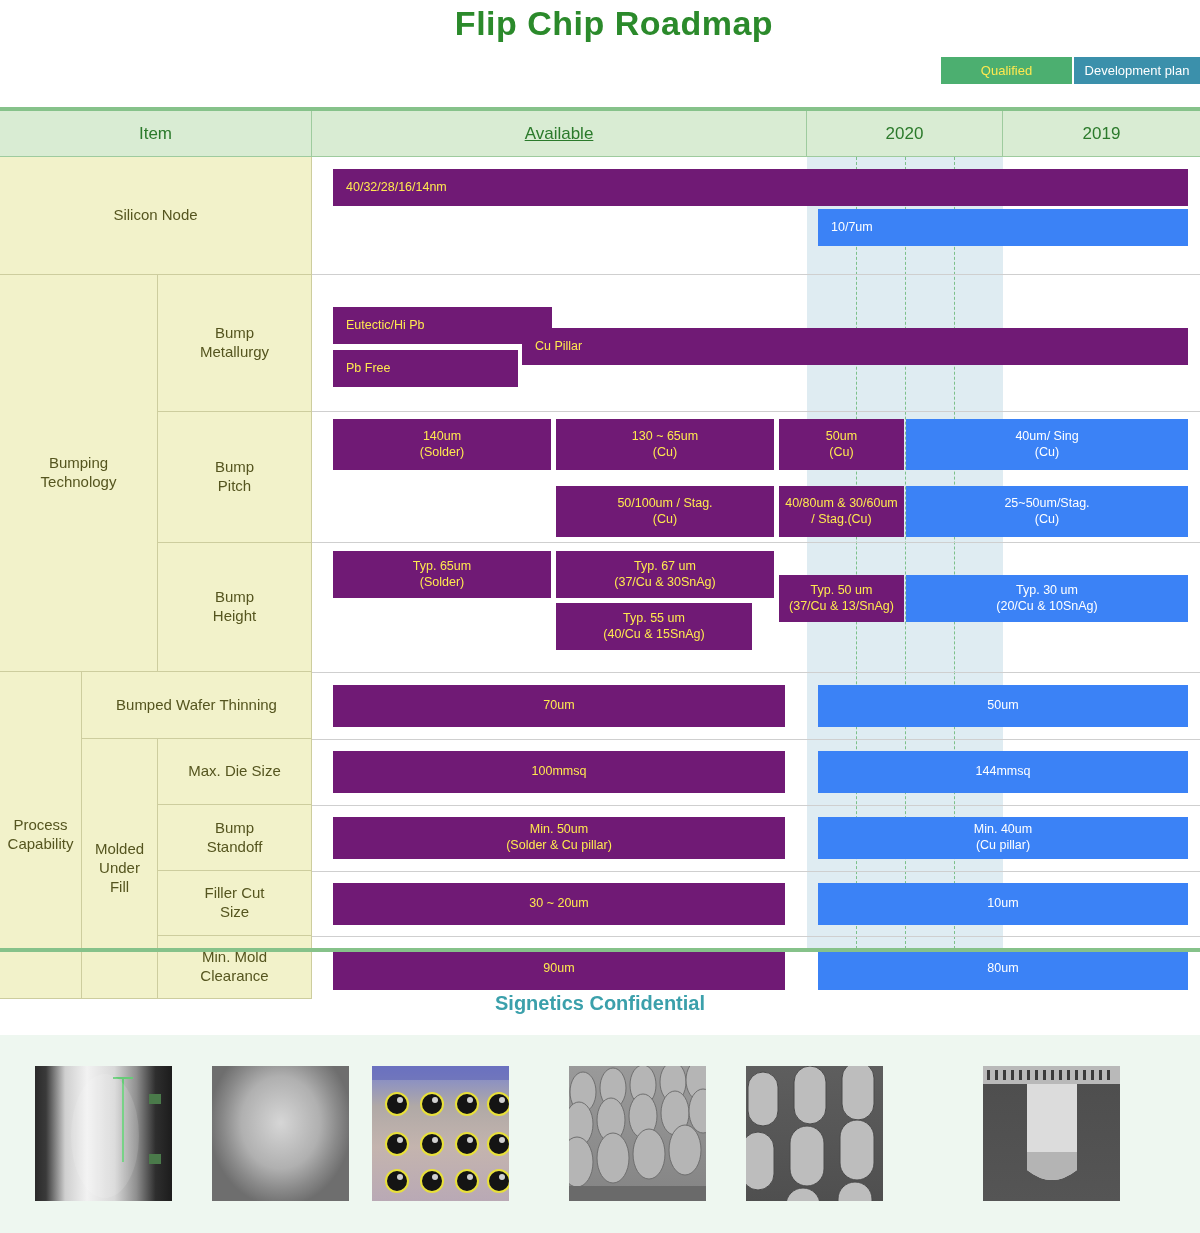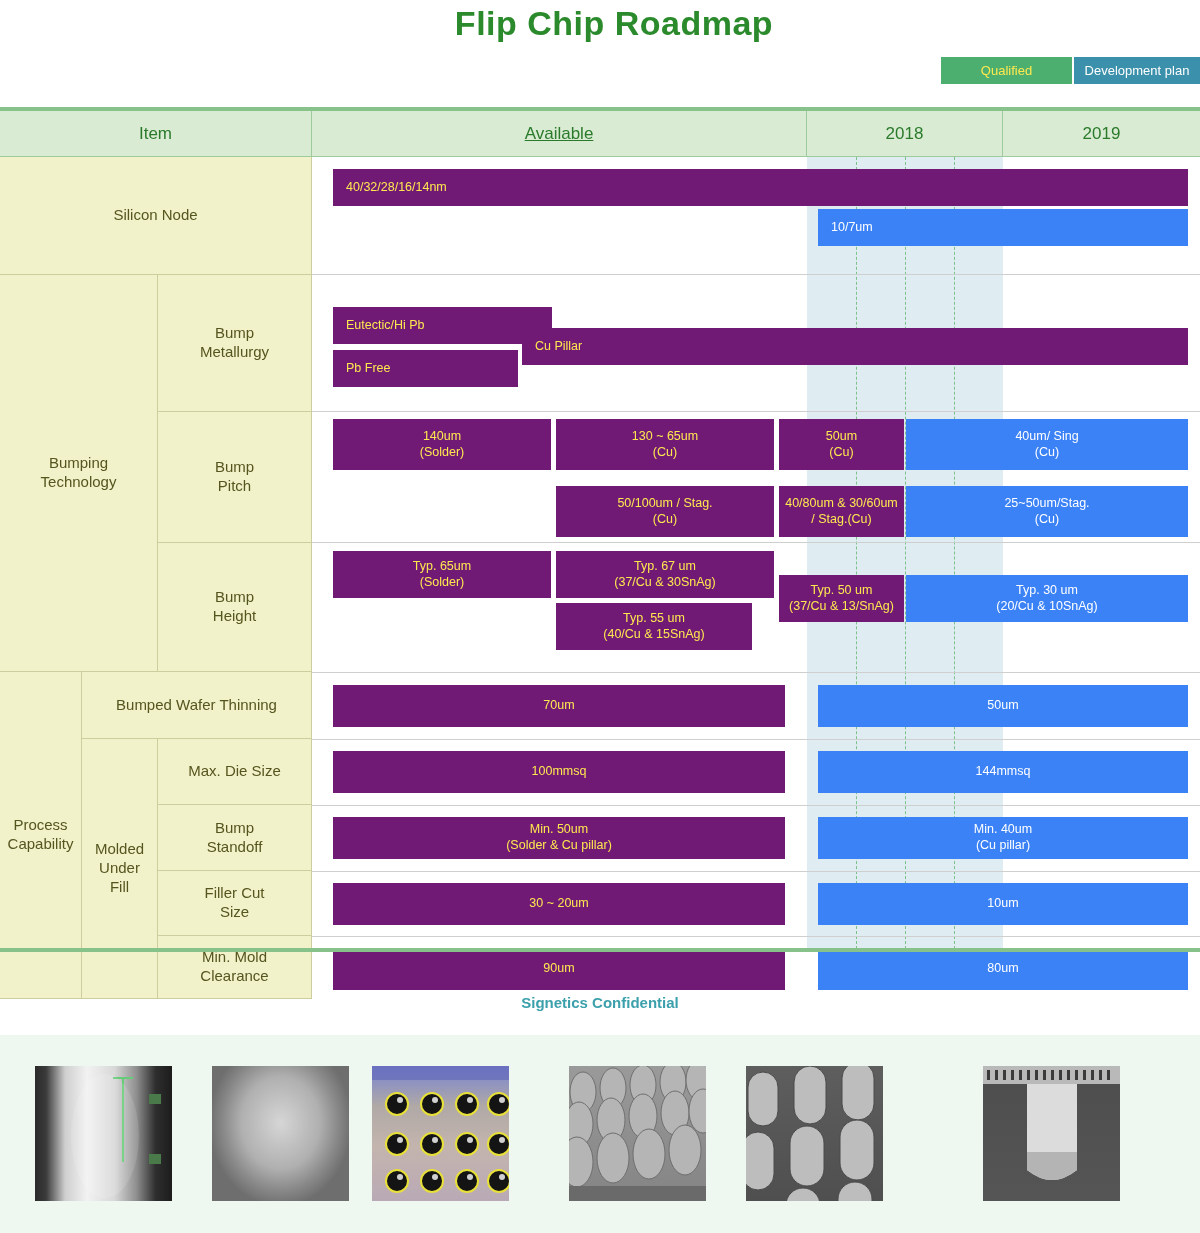--- a/index.html
+++ b/index.html
@@ -52,42 +52,42 @@
     display: flex; align-items: center; justify-content: center; text-align: center; line-height: 1.25; }
 
   
   .bar { position: absolute; display: flex; align-items: center; justify-content: center;
     text-align: center; font-size: 12.5px; line-height: 1.25; }
   .bar.green { background: #701a75; color: #ffe94f; }
   .bar.blue { background: #3b82f6; color: #ffffff; }
   .bar.left { justify-content: flex-start; padding-left: 13px; }
 
   #confidential { position: absolute; top: 985px; left: 0; width: 1200px; height: 36px;
-    text-align: center; font-size: 15px; font-weight: bold; color: #3ba0ab; line-height: 36px; }
+    text-align: center; font-size: 20px; font-weight: bold; color: #3ba0ab; line-height: 36px; }
 
   #photo-strip { position: absolute; top: 1035px; left: 0; width: 1200px; height: 198px;
     background: #eef7f0; }
   .photo { position: absolute; top: 31px; width: 137px; height: 135px; overflow: hidden;
     background: #777; }
 </style>
 </head>
 <body>
 
 <div id="title">Flip Chip Roadmap</div>
 
 <div class="legend" id="legend-qualified">Qualified</div>
 <div class="legend" id="legend-devplan">Development plan</div>
 
 <div id="table">
   <div id="table-top-rule"></div>
 
   <div id="header-row">
     <div class="hcell" id="h-item">Item</div>
     <div class="hcell" id="h-available">Available</div>
-    <div class="hcell" id="h-2018">2018</div>
+    <div class="hcell" id="h-2018">2020</div>
     <div class="hcell" id="h-2019">2019</div>
   </div>
 
   <div id="body">
     <div id="band2018"></div>
     <div class="qline" style="left:856px"></div>
     <div class="qline" style="left:905px"></div>
     <div class="qline" style="left:954px"></div>
 
     <div class="rowline" style="top:117px"></div>

